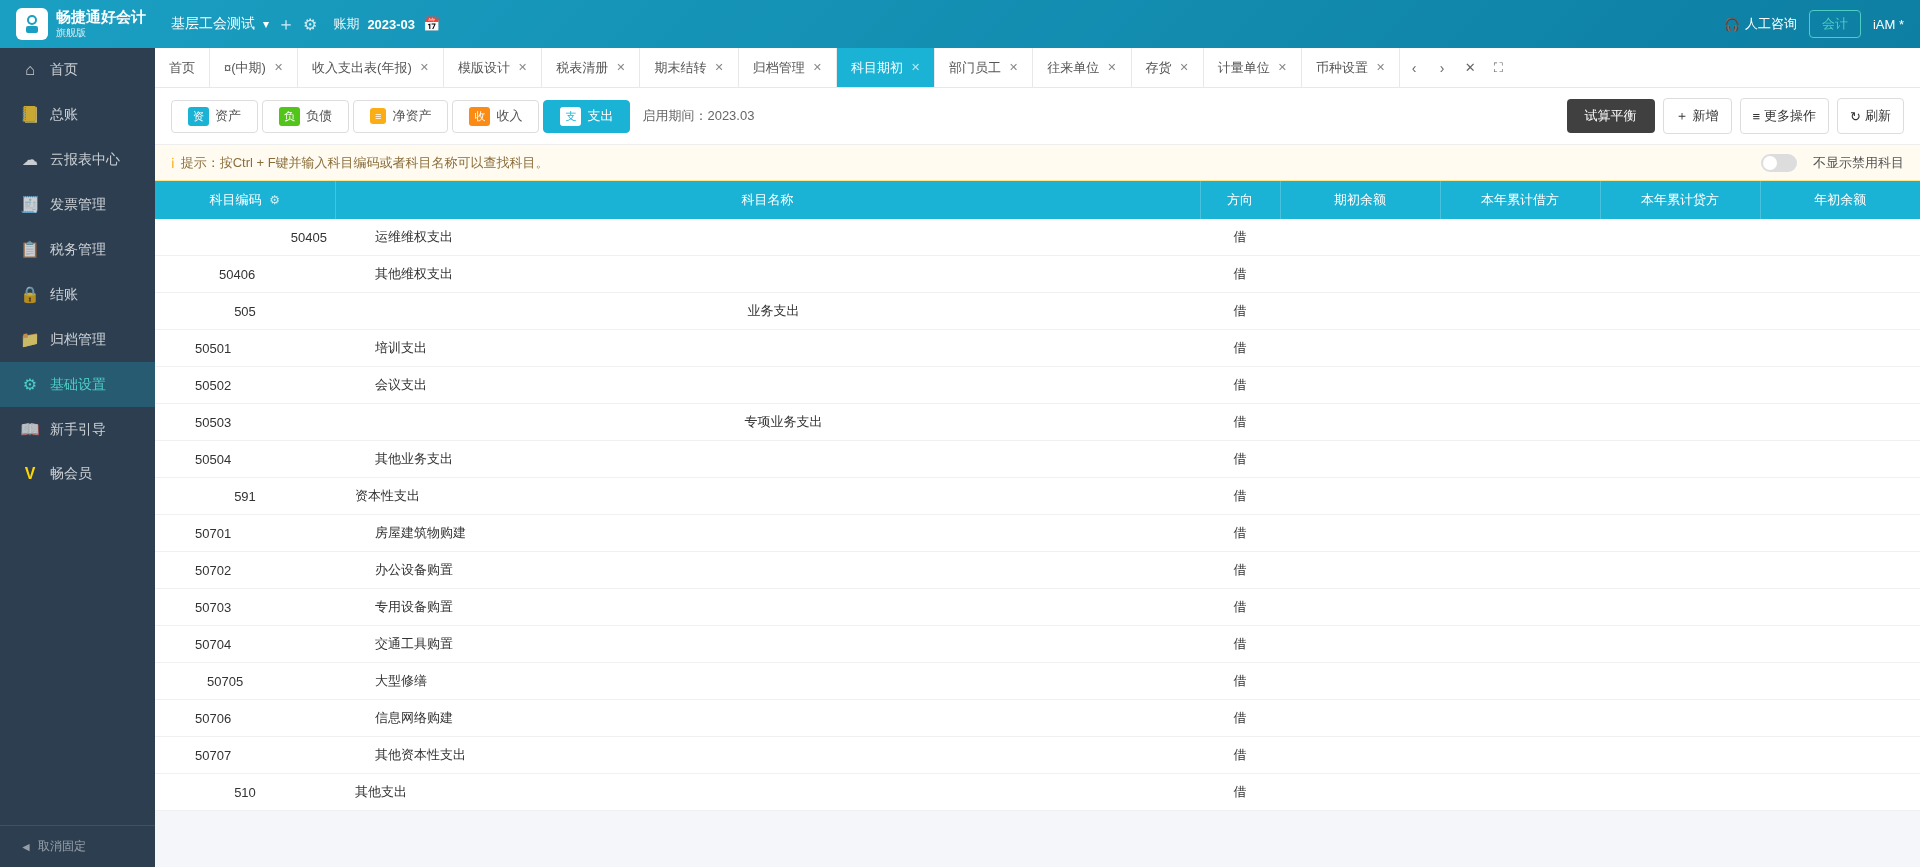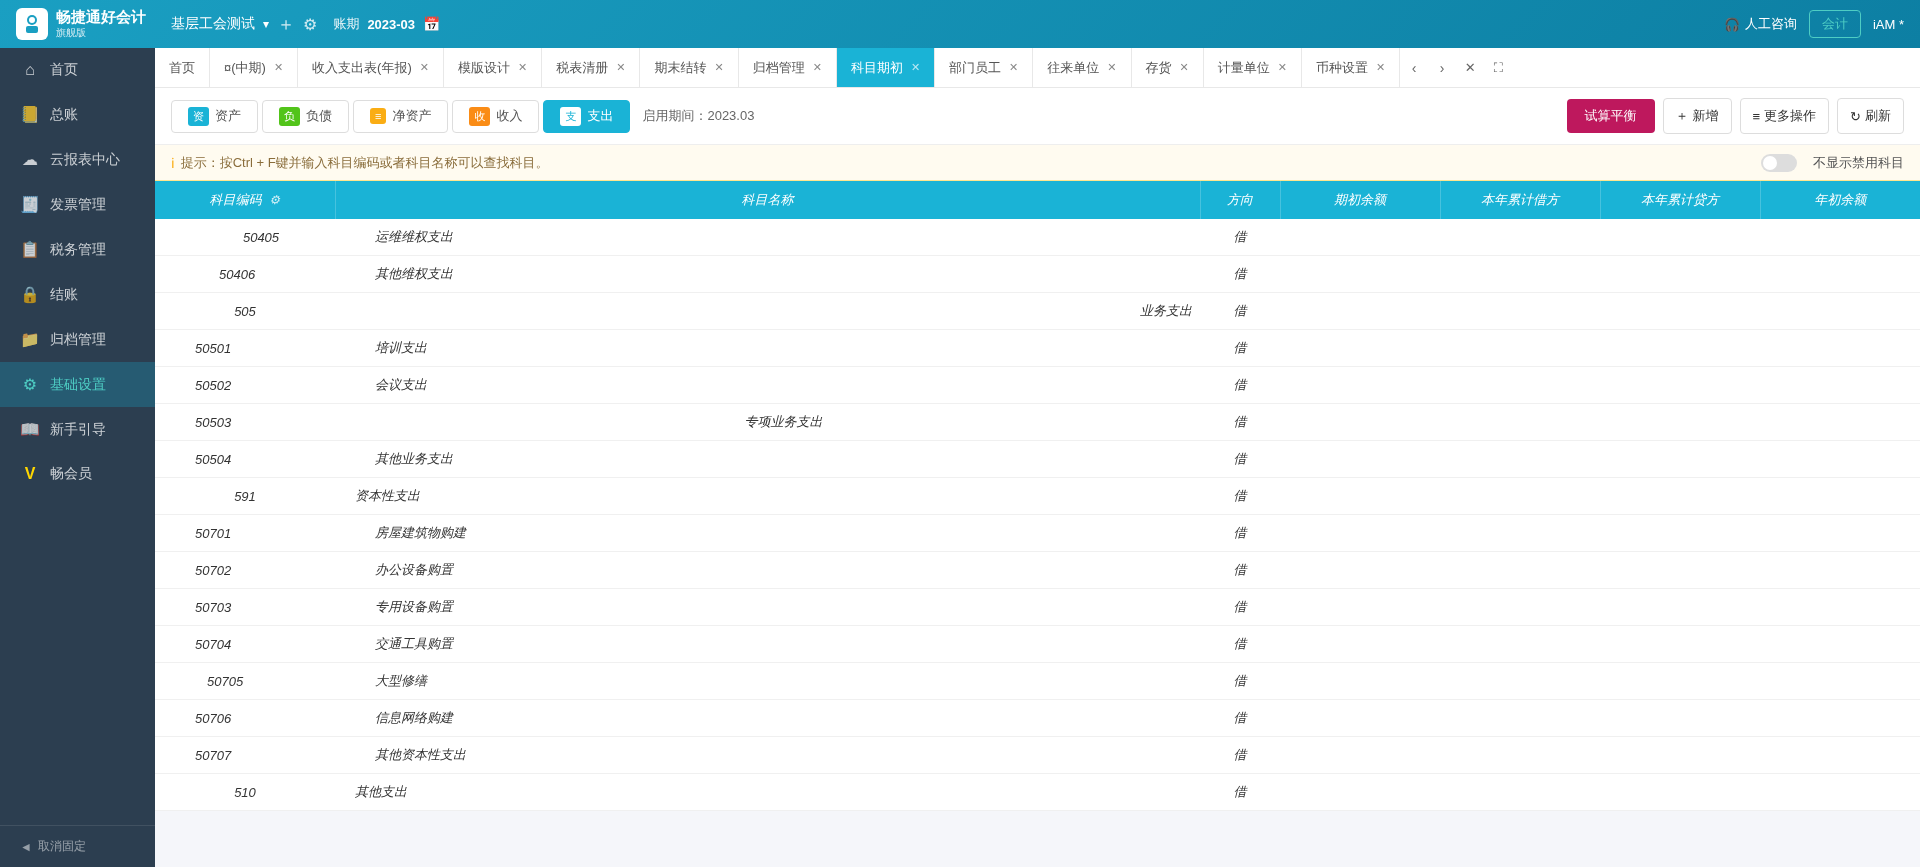--- a/index.html
+++ b/index.html
@@ -214,21 +214,21 @@
       border-color: #1ab3d6;
     }
     .cat-tab .icon { font-size: 14px; }
     .period-info { color: #666; font-size: 13px; margin-left: 12px; }
     .header-actions {
       display: flex;
       align-items: center;
       gap: 8px;
     }
     .btn-balance {
-      background: #be185d;
+      background: #404040;
       color: white;
       border: none;
       padding: 8px 18px;
       border-radius: 4px;
       cursor: pointer;
       font-size: 13px;
       font-weight: 500;
     }
     .btn-add {
       background: white;
@@ -303,21 +303,20 @@
       background: white;
       border-radius: 50%;
     }
 
     
     .table-container {
       flex: 1;
       overflow-y: auto;
       overflow-x: hidden;
       position: relative;
-      font-style: italic;
     }
     .data-table {
       width: 100%;
       border-collapse: collapse;
       table-layout: fixed;
     }
     .data-table thead tr {
       background: #1ab3d6;
       color: white;
     }
@@ -585,40 +584,40 @@
             <th class="col-year-credit">
               <span>本年累计贷方</span>
             </th>
             <th class="col-year-bal">
               <span>年初余额</span>
             </th>
           </tr>
         </thead>
         <tbody id="table-body">
         <tr>
-    <td class="code-cell" style="padding-left:40px; text-align:center;">50405</td>
+    <td class="code-cell" style="padding-left:40px; text-align:right;">50405</td>
     <td class="name-cell" style="padding-left:40px; text-align:left;">运维维权支出</td>
     <td class="dir-cell">借</td>
     <td></td>
     <td></td>
     <td></td>
     <td></td>
   </tr>
             <tr>
     <td class="code-cell" style="padding-left:64px; text-align:left;">50406</td>
     <td class="name-cell" style="padding-left:40px; text-align:left;">其他维权支出</td>
     <td class="dir-cell">借</td>
     <td></td>
     <td></td>
     <td></td>
     <td></td>
   </tr>
             <tr>
     <td class="code-cell" style="text-align:center;">505</td>
-    <td class="name-cell" style="padding-left:20px; text-align:right;">业务支出</td>
+    <td class="name-cell" style="padding-left:20px; text-align:center;">业务支出</td>
     <td class="dir-cell">借</td>
     <td></td>
     <td></td>
     <td></td>
     <td></td>
   </tr>
             <tr>
     <td class="code-cell" style="padding-left:40px; text-align:left;">50501</td>
     <td class="name-cell" style="padding-left:40px; text-align:left;">培训支出</td>
     <td class="dir-cell">借</td>

